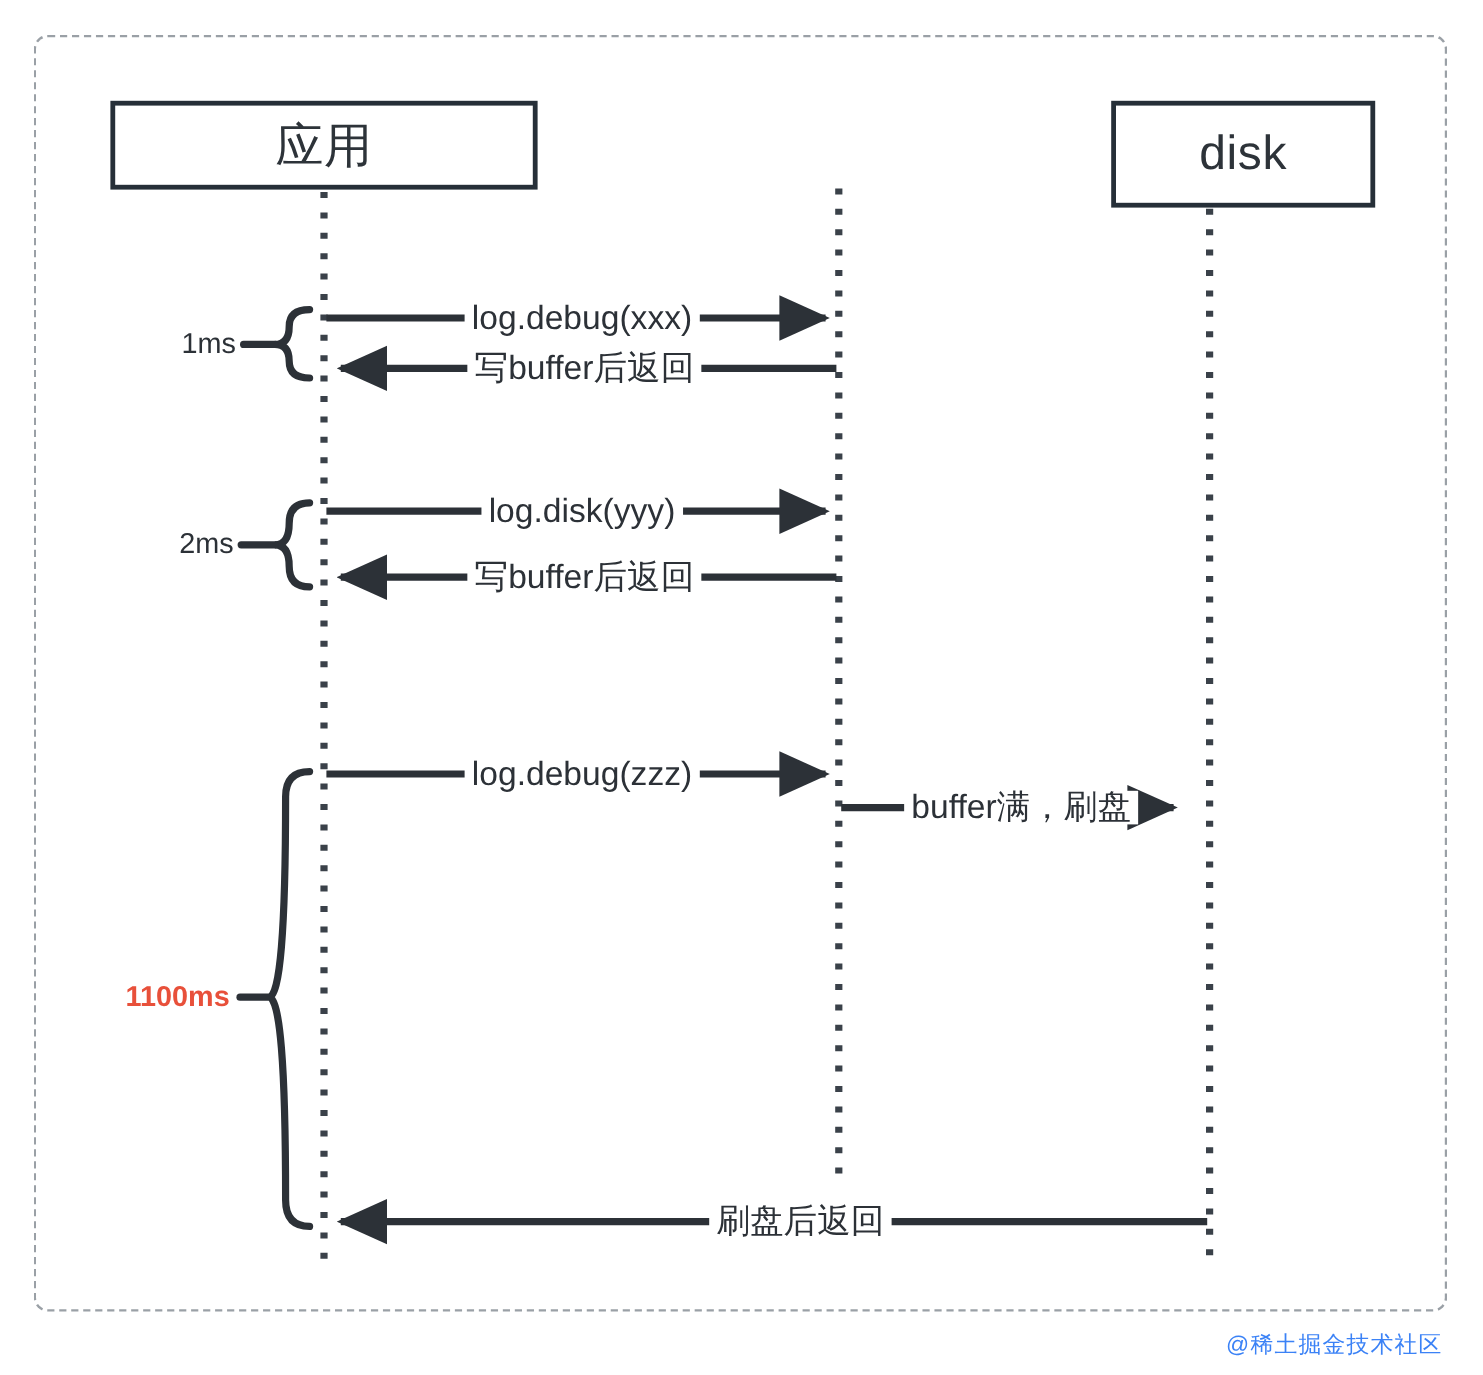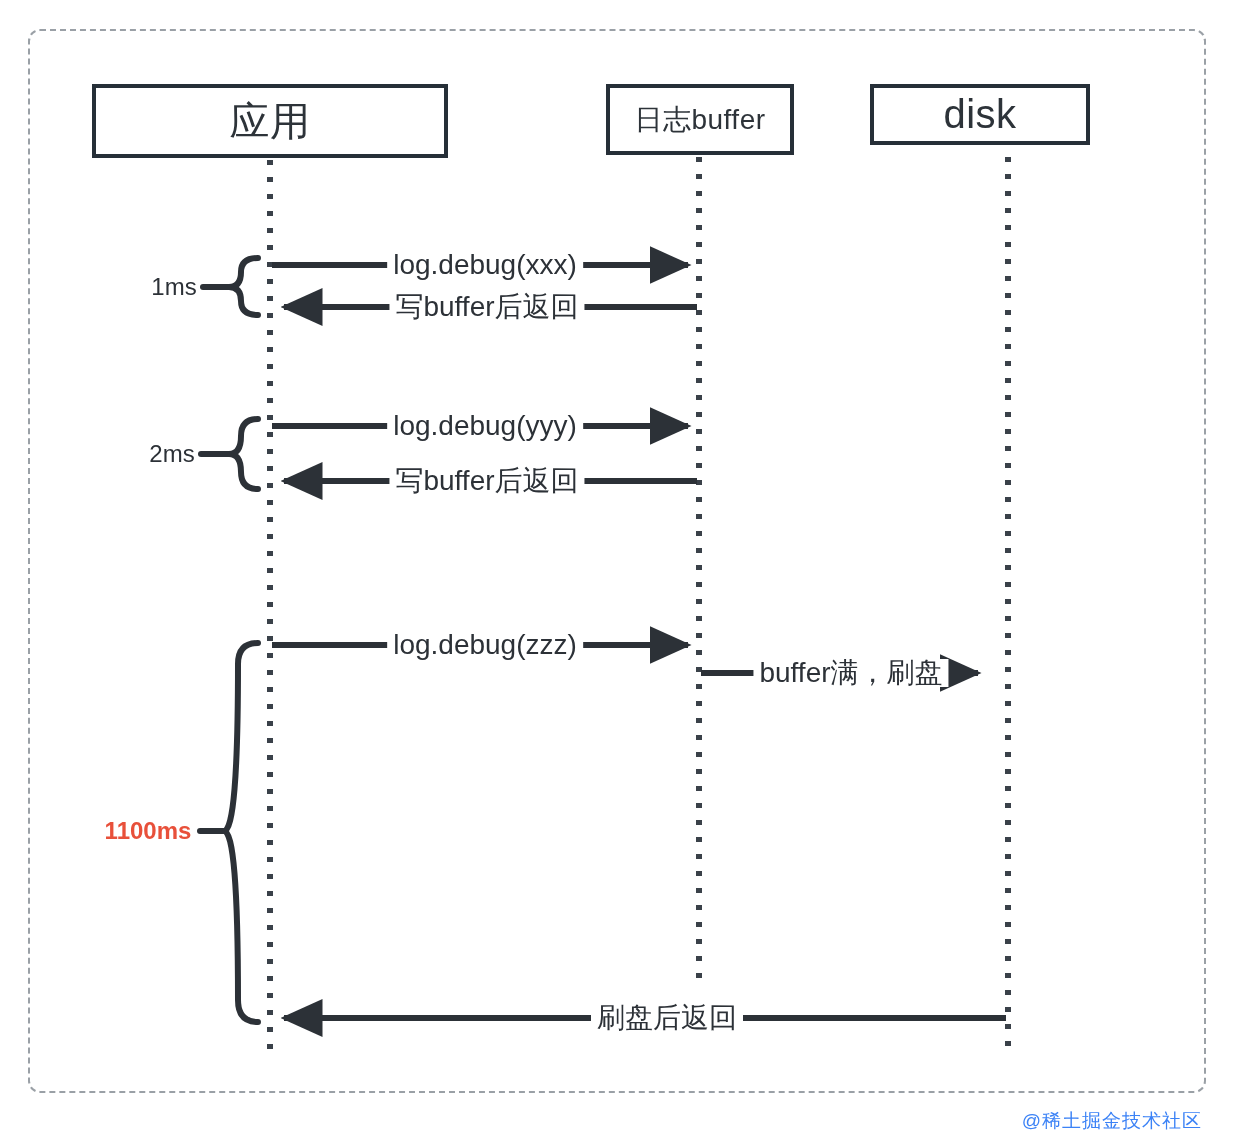--- a/index.html
+++ b/index.html
@@ -118,30 +118,27 @@
       <line x1="229" y1="454" x2="201" y2="454"></line>
 
       <path d="M 258 643 Q 238 643 238 664 Q 238 831 224 831 Q 238 831 238 1000 Q 238 1022 258 1022"></path>
       <line x1="224" y1="831" x2="200" y2="831"></line>
     </g>
   </svg>
 
   <div class="pbox" style="left:92px; top:84px; width:356px; height:74px;">
     <span>应用</span>
   </div>
-  <div class="pbox" style="left:606px; top:84px; width:188px; height:71px; font-size:28px;">
-    <span>日志buffer</span>
-  </div>
-  <div class="pbox" style="left:870px; top:84px; width:220px; height:61px;">
+  <div class="pbox" style="left:926px; top:84px; width:220px; height:89px;">
     <span>disk</span>
   </div>
 
   <div class="msg-label" style="left:485px; top:265px;">log.debug(xxx)</div>
   <div class="msg-label" style="left:487px; top:307px;">写buffer后返回</div>
-  <div class="msg-label" style="left:485px; top:426px;">log.debug(yyy)</div>
+  <div class="msg-label" style="left:485px; top:426px;">log.disk(yyy)</div>
   <div class="msg-label" style="left:487px; top:481px;">写buffer后返回</div>
   <div class="msg-label" style="left:485px; top:645px;">log.debug(zzz)</div>
   <div class="msg-label" style="left:851px; top:673px;">buffer满，刷盘</div>
   <div class="msg-label" style="left:667px; top:1018px;">刷盘后返回</div>
 
   <div class="brace-label" style="left:174px; top:287px;">1ms</div>
   <div class="brace-label" style="left:172px; top:454px;">2ms</div>
   <div class="brace-label accent" style="left:148px; top:831px; color:#e8503a;">1100ms</div>
 
   <div class="watermark">@稀土掘金技术社区</div>

